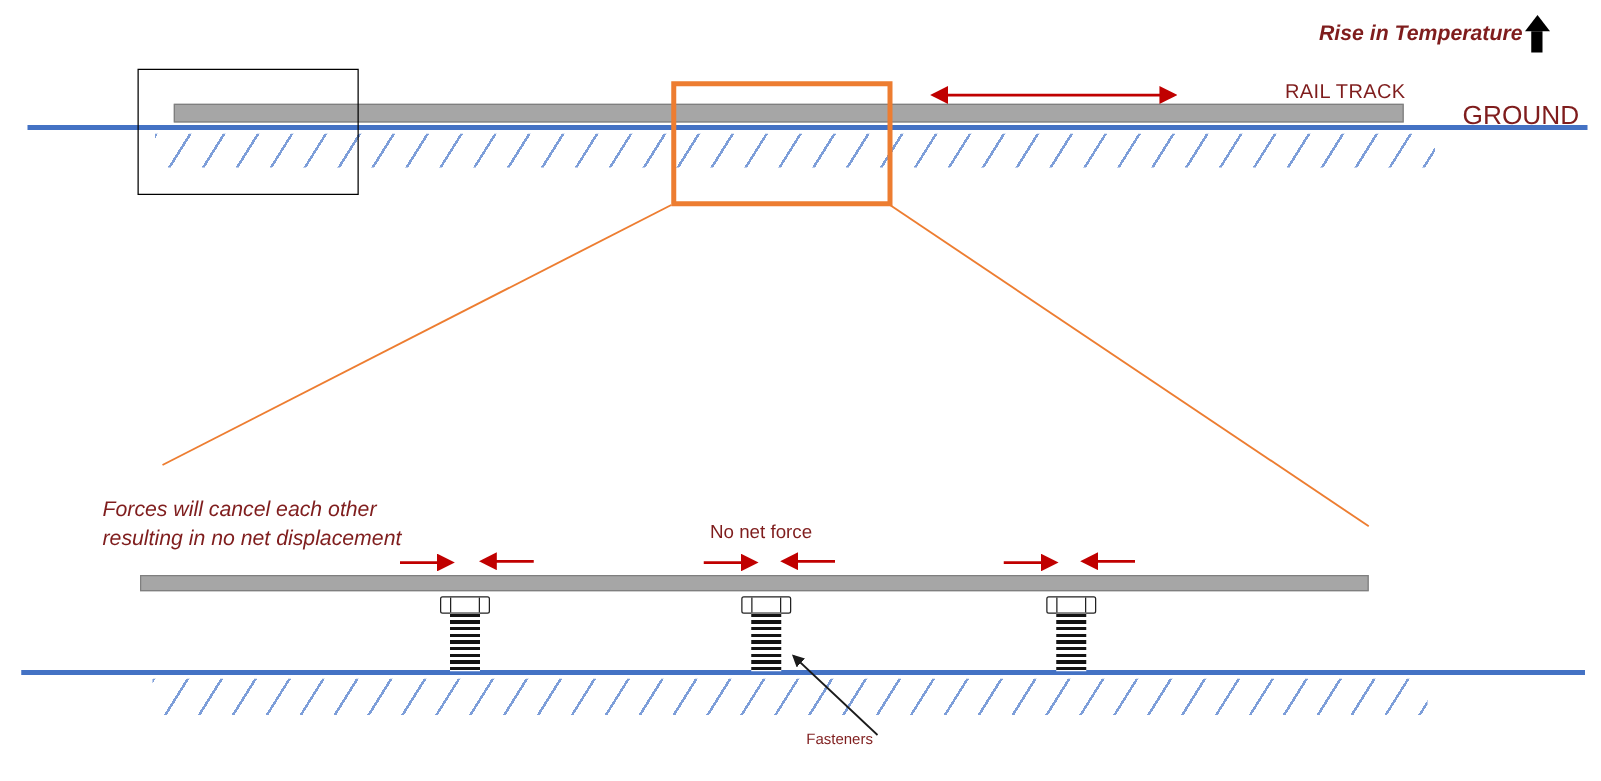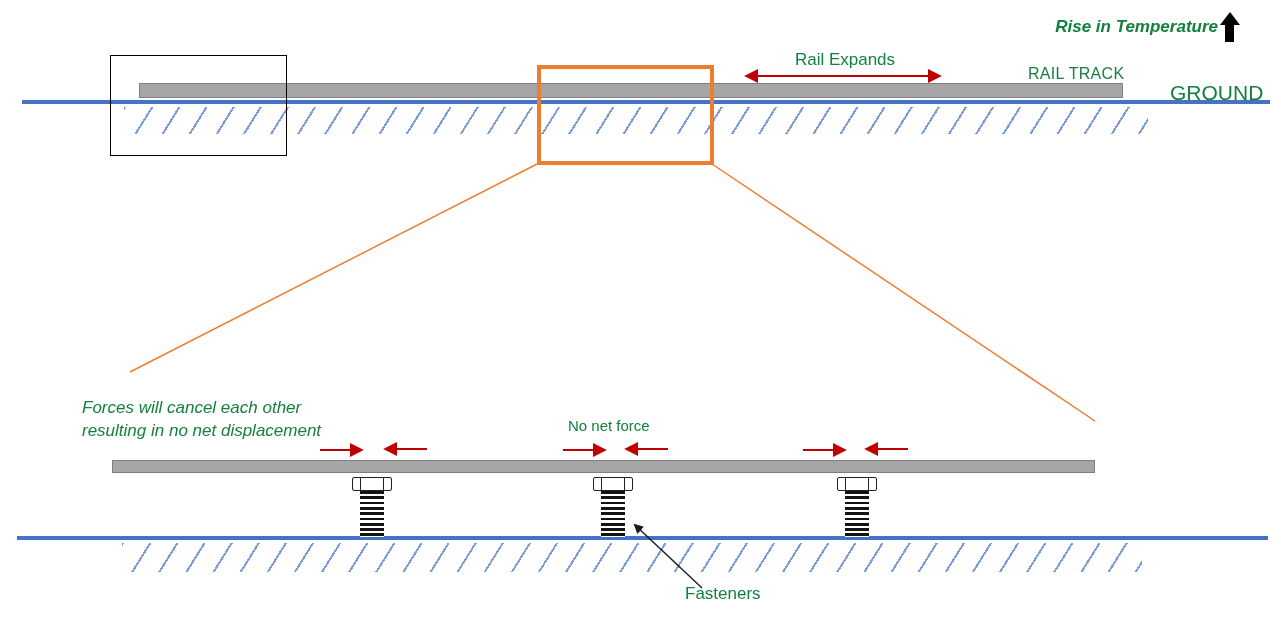--- a/index.html
+++ b/index.html
@@ -9,35 +9,35 @@
     width: 1281px;
     height: 625px;
     background: #ffffff;
     overflow: hidden;
     font-family: "Liberation Sans", sans-serif;
     color: #1a1a1a;
   }
   .abs { position: absolute; }
 
   
-  .lbl { position: absolute; z-index: 6; color: #15803d; }
+  .lbl { position: absolute; z-index: 6; color: #7f1d1d; }
   .temp-note {
     left: 1040px; top: 17px; width: 178px;
     font-size: 17px; font-weight: bold; font-style: italic;
     text-align: right; white-space: nowrap;
   }
   .rail-expands-label { left: 740px; top: 50px; width: 210px; text-align: center; font-size: 17px; }
   .rail-track-label   { left: 1028px; top: 65px; font-size: 16px; letter-spacing: .3px; }
   .ground-label-top   { left: 1170px; top: 81px; width: 82px; text-align: right; font-size: 21px; }
   .forces-note {
     left: 82px; top: 383px; font-size: 17px; font-style: italic;
     line-height: 23px; white-space: pre-line; margin-top: 13px;
   }
   .no-net-force-label { left: 568px; top: 417px; font-size: 15px; }
-  .fasteners-label    { left: 685px; top: 584px; font-size: 17px; }
+  .fasteners-label    { left: 645px; top: 584px; font-size: 12px; }
 
   
   .up-arrow { left: 1219px; top: 12px; width: 21px; height: 30px; z-index: 6; }
   .up-arrow .tri {
     width: 0; height: 0; margin: 0 auto;
     border-left: 10.5px solid transparent;
     border-right: 10.5px solid transparent;
     border-bottom: 13px solid #000;
   }
   .up-arrow .stem { width: 9px; height: 17px; margin: 0 auto; background: #000; }
@@ -99,21 +99,20 @@
 <div class="canvas">
 
   <div class="lbl temp-note">Rise in Temperature</div>
   <div class="abs up-arrow">
     <div class="tri"></div>
     <div class="stem"></div>
   </div>
 
   <div class="abs black-box"></div>
   <div class="abs rail rail-top"></div>
-  <div class="lbl rail-expands-label">Rail Expands</div>
   <div class="lbl rail-track-label">RAIL TRACK</div>
   <div class="lbl ground-label-top">GROUND</div>
   <div class="abs ground-line ground-top"></div>
   <div class="abs hatch hatch-top"></div>
   <div class="abs orange-box"></div>
 
   <div class="lbl forces-note">Forces will cancel each other
 resulting in no net displacement</div>
   <div class="lbl no-net-force-label">No net force</div>
   <div class="abs rail rail-bottom"></div>

